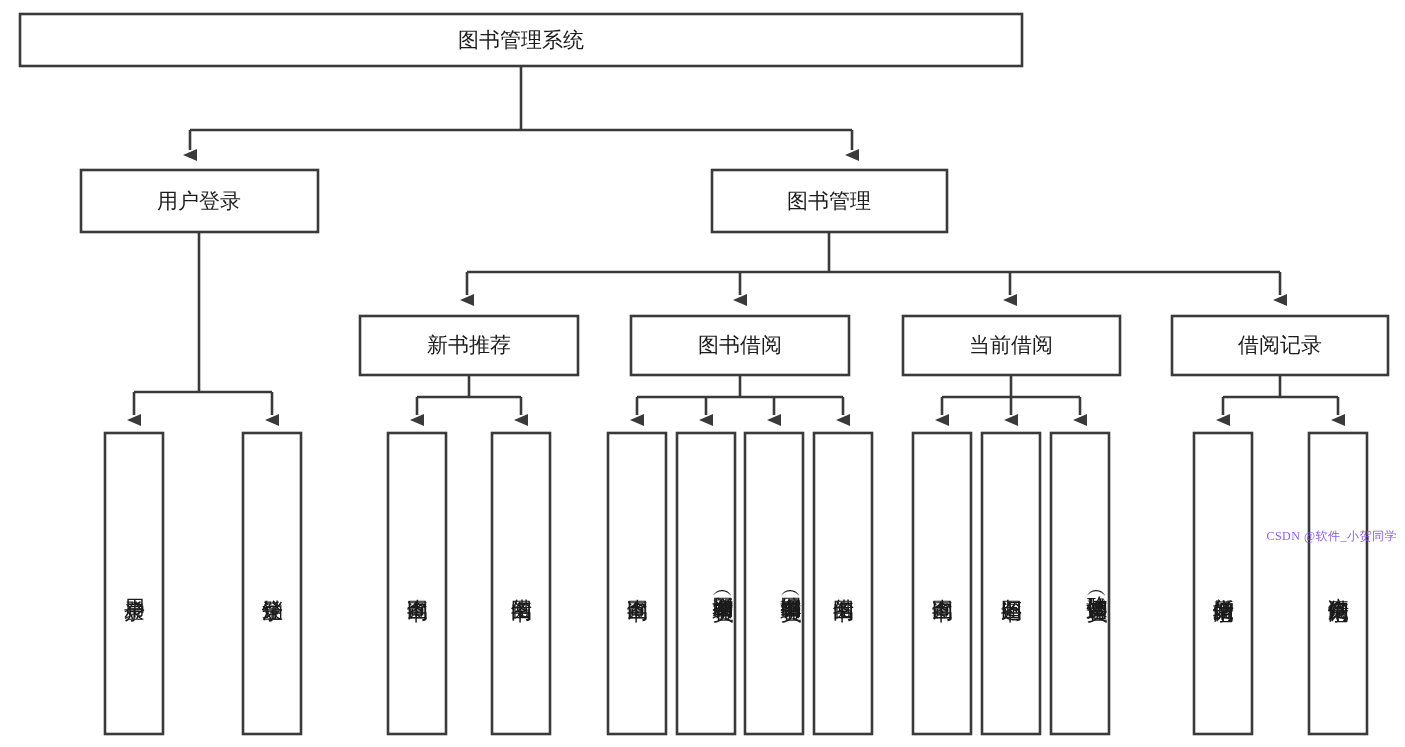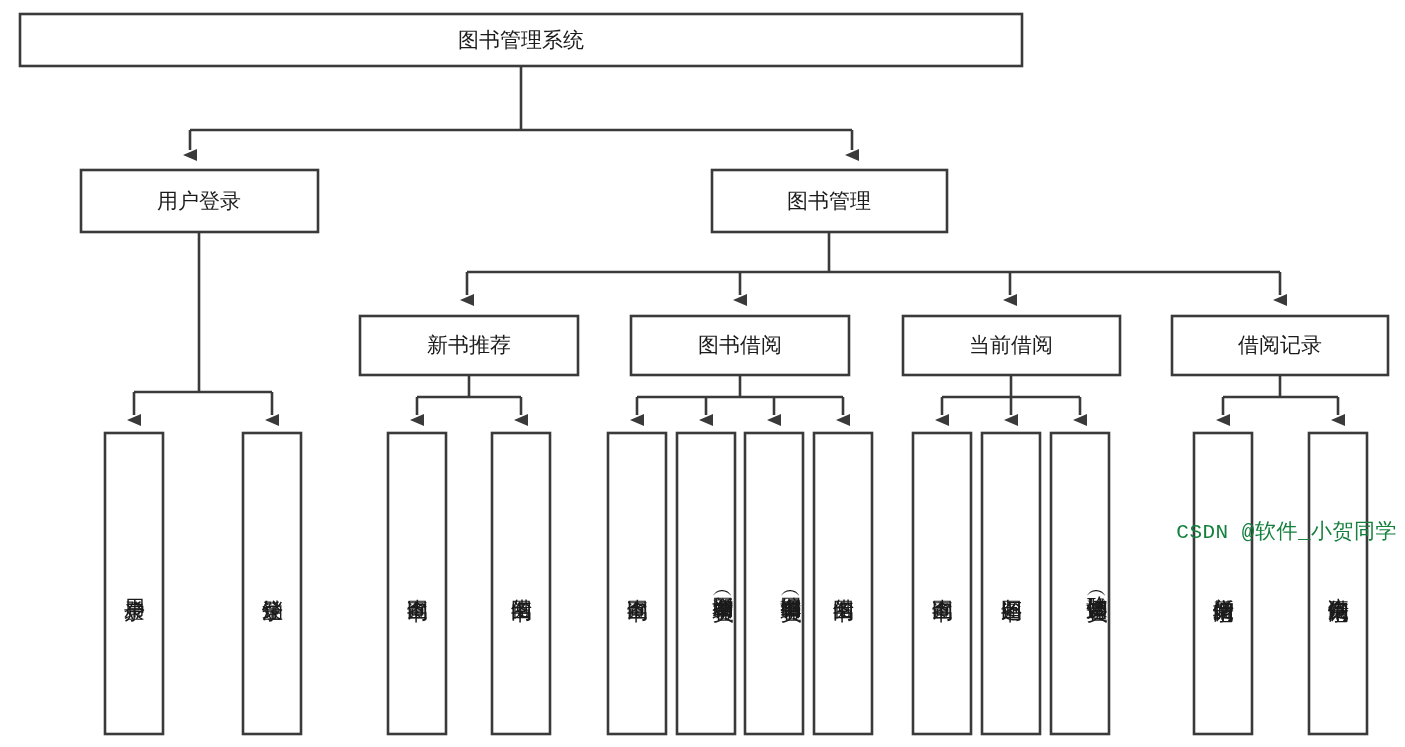--- a/index.html
+++ b/index.html
@@ -59,23 +59,23 @@
     line-height: 1.18;
     color: #1b1b1b;
     letter-spacing: 1px;
     white-space: nowrap;
     pointer-events: none;
   }
   .watermark {
     position: absolute;
     right: 8px;
     bottom: 4px;
-    font-size: 21px;
-    color: #15803d;
-    font-family: Liberation Mono, monospace;
+    font-size: 12px;
+    color: #8b5cf6;
+    font-family: Liberation Serif, serif;
     letter-spacing: 0.5px;
     white-space: nowrap;
   }
 </style>
 </head>
 <body>
 
 <div id="diagram-root">
 
   <svg class="flow" viewBox="0 0 1405 747">

